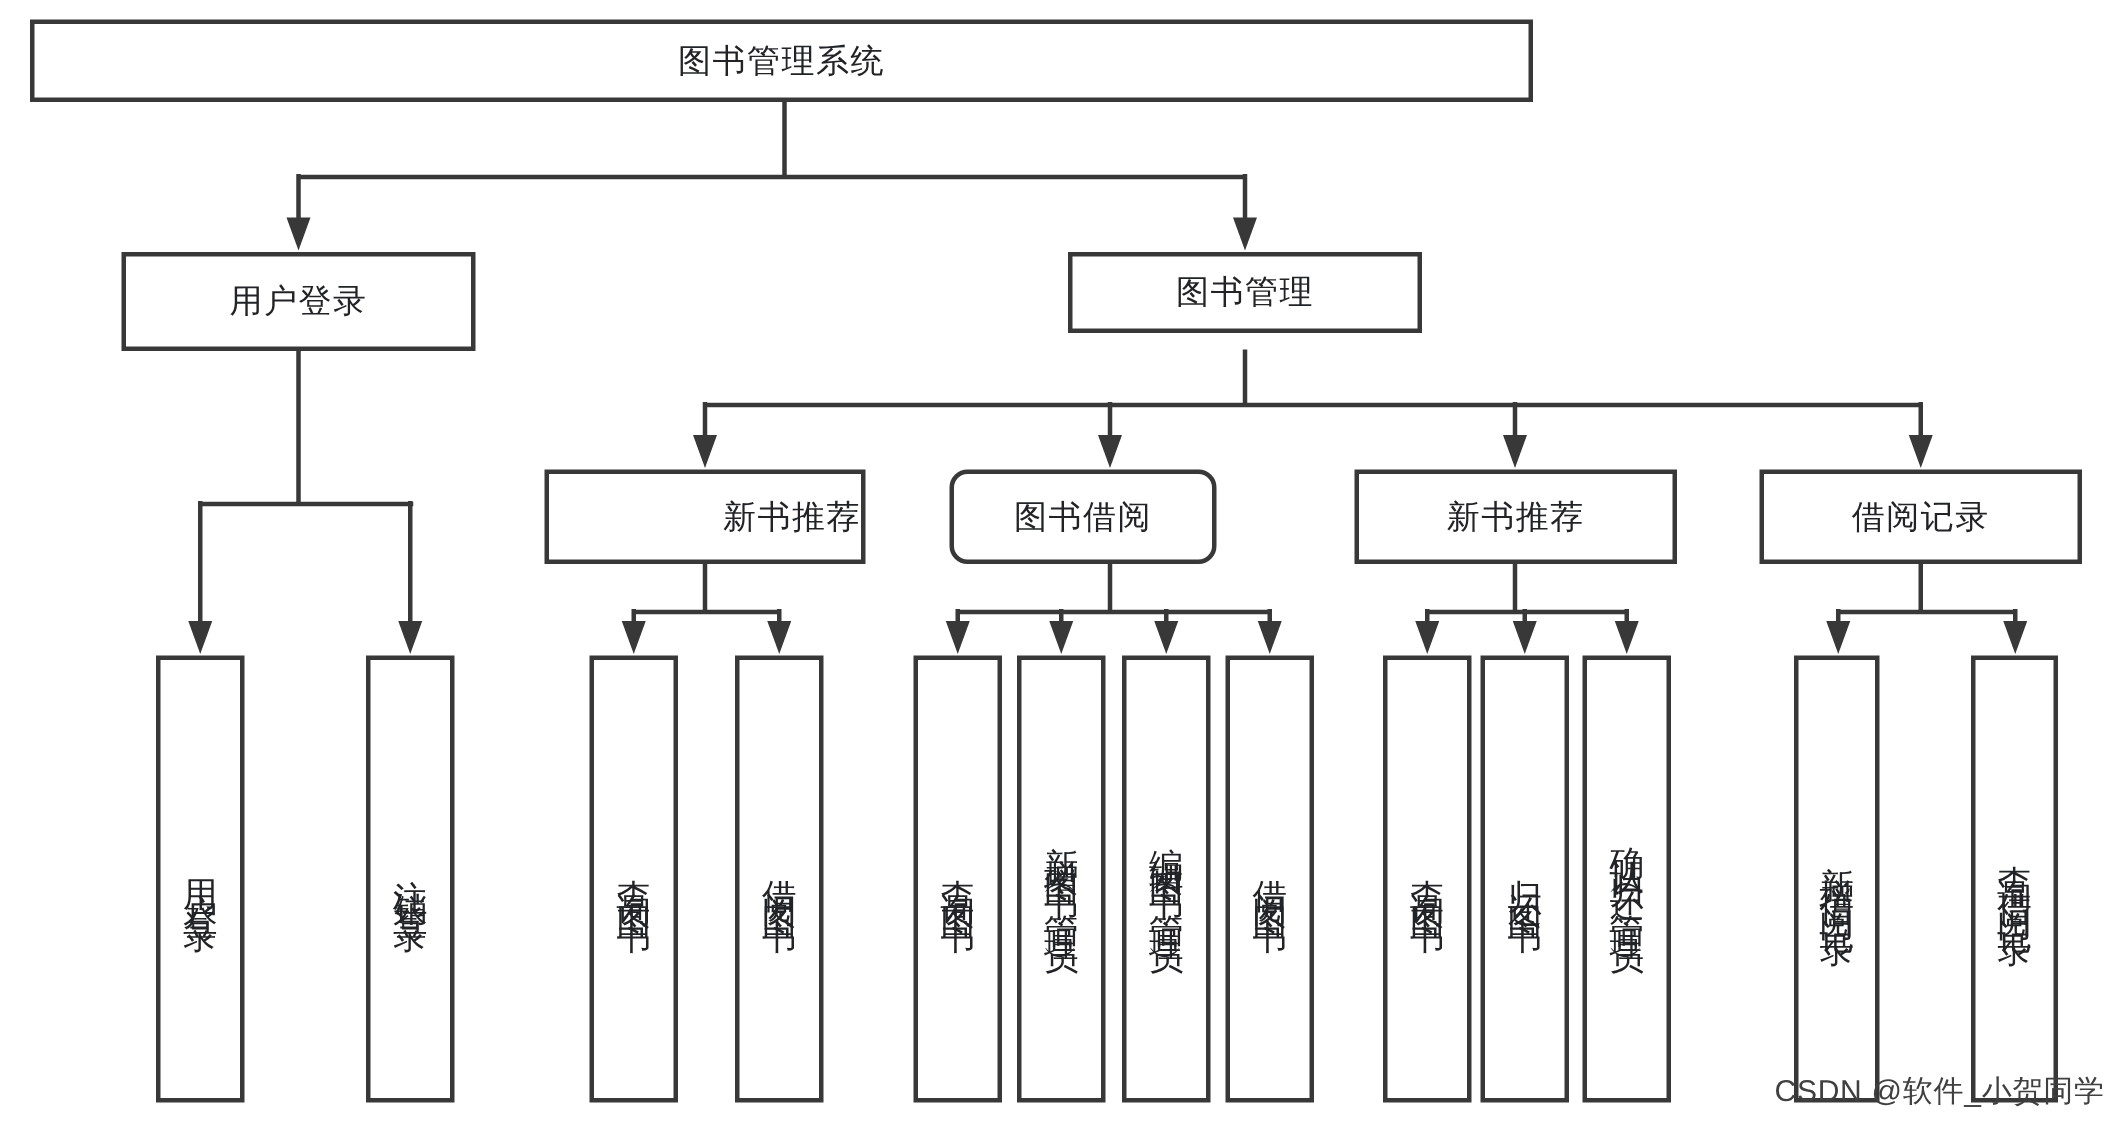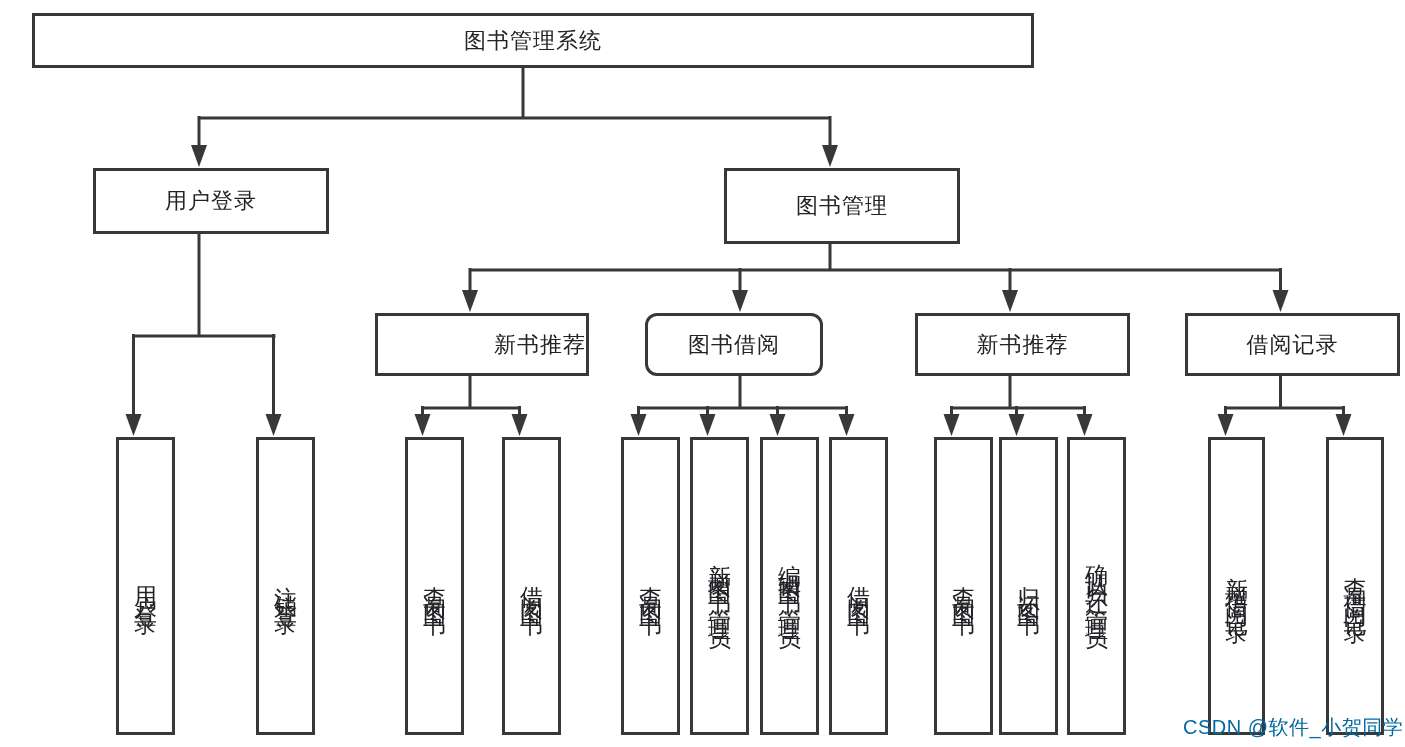--- a/index.html
+++ b/index.html
@@ -14,39 +14,38 @@
   .node{
     position:absolute;
     box-sizing:border-box;
     border:3px solid #383838;
     background:#ffffff;
     display:flex;align-items:center;justify-content:center;
     color:#222326;
     font-size:22px;
     letter-spacing:1px;
     z-index:2;
-    margin-left:12px;
   }
   .leaf{
     top:437px;height:298px;width:59px;
     padding:4px 0;
   }
   .leaf .vtext{
     writing-mode:vertical-rl;
     text-orientation:mixed;
     font-size:23px;
     letter-spacing:9px;
     line-height:1;
     white-space:nowrap;
   }
   .watermark{
     position:absolute;
     left:1183px;top:714px;
     font-size:20px;
-    color:#0369a1;
+    color:#404040;
     letter-spacing:0.5px;
     z-index:5;
     white-space:nowrap;
   }
 </style>
 </head>
 <body>
 
 <div class="canvas">
 
@@ -90,21 +89,21 @@
     </g>
   </svg>
 
   <div class="node" style="left:20px;top:13px;width:1002px;height:55px;">
     <span>图书管理系统</span>
   </div>
 
   <div class="node" style="left:81px;top:168px;width:236px;height:66px;">
     <span>用户登录</span>
   </div>
-  <div class="node" style="left:712px;top:168px;width:236px;height:76px;">
+  <div class="node" style="left:712px;top:168px;width:236px;height:54px;">
     <span>图书管理</span>
   </div>
 
   <div class="node" style="left:363px;top:313px;width:214px;height:63px;justify-content:flex-end;">
     <span>新书推荐</span>
   </div>
   <div class="node" style="left:633px;top:313px;width:178px;height:63px;border-radius:12px;">
     <span>图书借阅</span>
   </div>
   <div class="node" style="left:903px;top:313px;width:215px;height:63px;">

